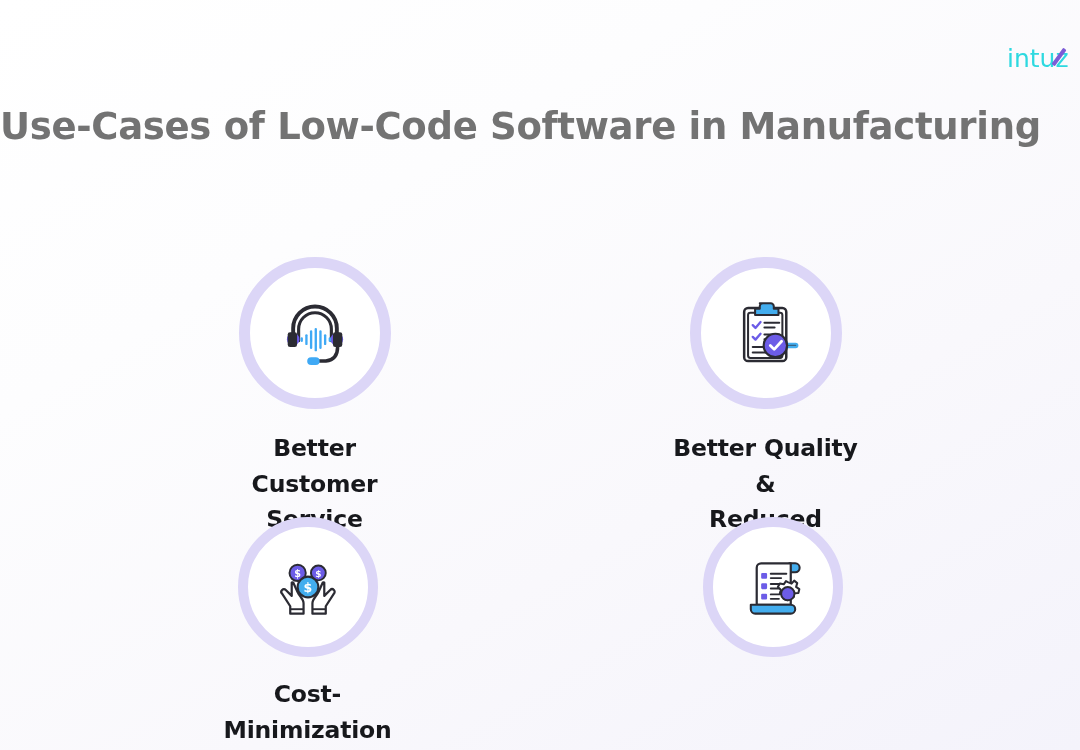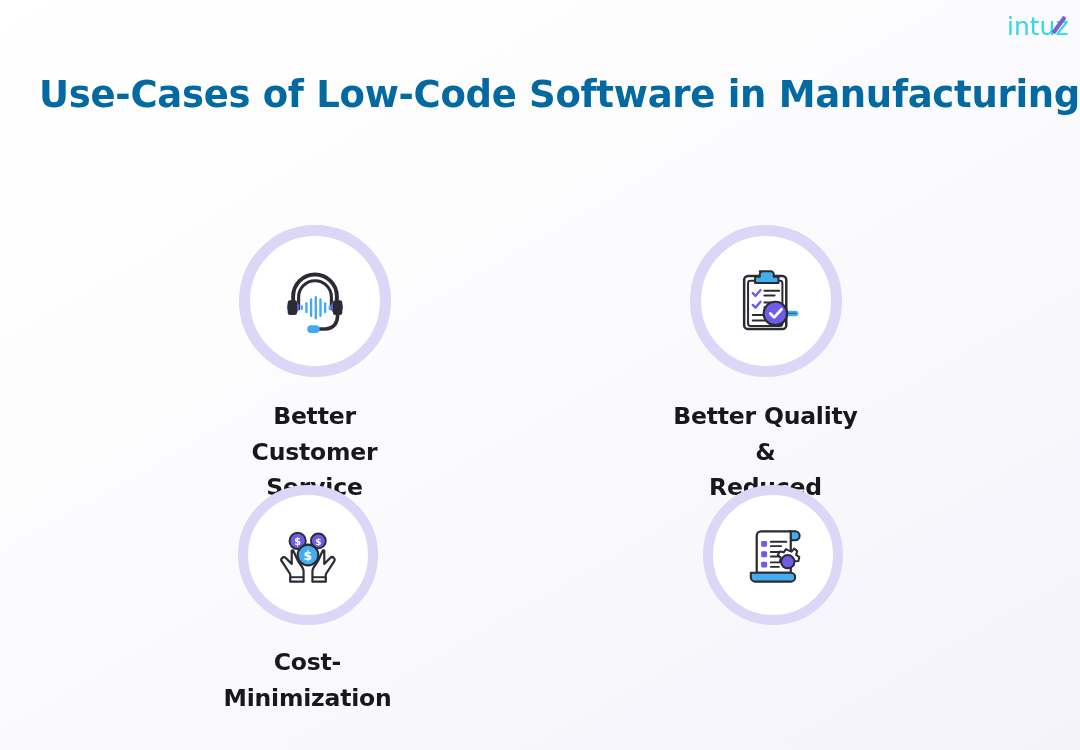--- a/index.html
+++ b/index.html
@@ -10,20 +10,21 @@
     width: 1080px;
     height: 750px;
     overflow: hidden;
     font-family: "Liberation Sans", sans-serif;
     background: linear-gradient(150deg, #FFFFFF 0%, #FDFDFE 30%, #F9F8FC 65%, #F4F3FB 100%);
   }
   .canvas {
     position: relative;
     width: 1080px;
     height: 584px;
+    margin-top: 32px;
   }
 
   
   .logo {
     position: absolute;
     top: 14px;
     right: 12px;
     display: flex;
     align-items: center;
     line-height: 1;
@@ -57,27 +58,27 @@
     transform: rotate(36deg);
     border-radius: 1px;
   }
 
   
   .title {
     position: absolute;
     top: 44px;
     left: 0;
     width: 1080px;
-    text-align: right;
+    text-align: left;
     font-family: "DejaVu Sans", sans-serif;
     font-size: 37px;
     font-weight: 700;
     line-height: 1.38;
     letter-spacing: -0.3px;
-    color: #0369a1;
+    color: #737373;
   }
 
   
   .row {
     position: absolute;
     display: flex;
     justify-content: center;
   }
   .row-top {
     top: 225px;

